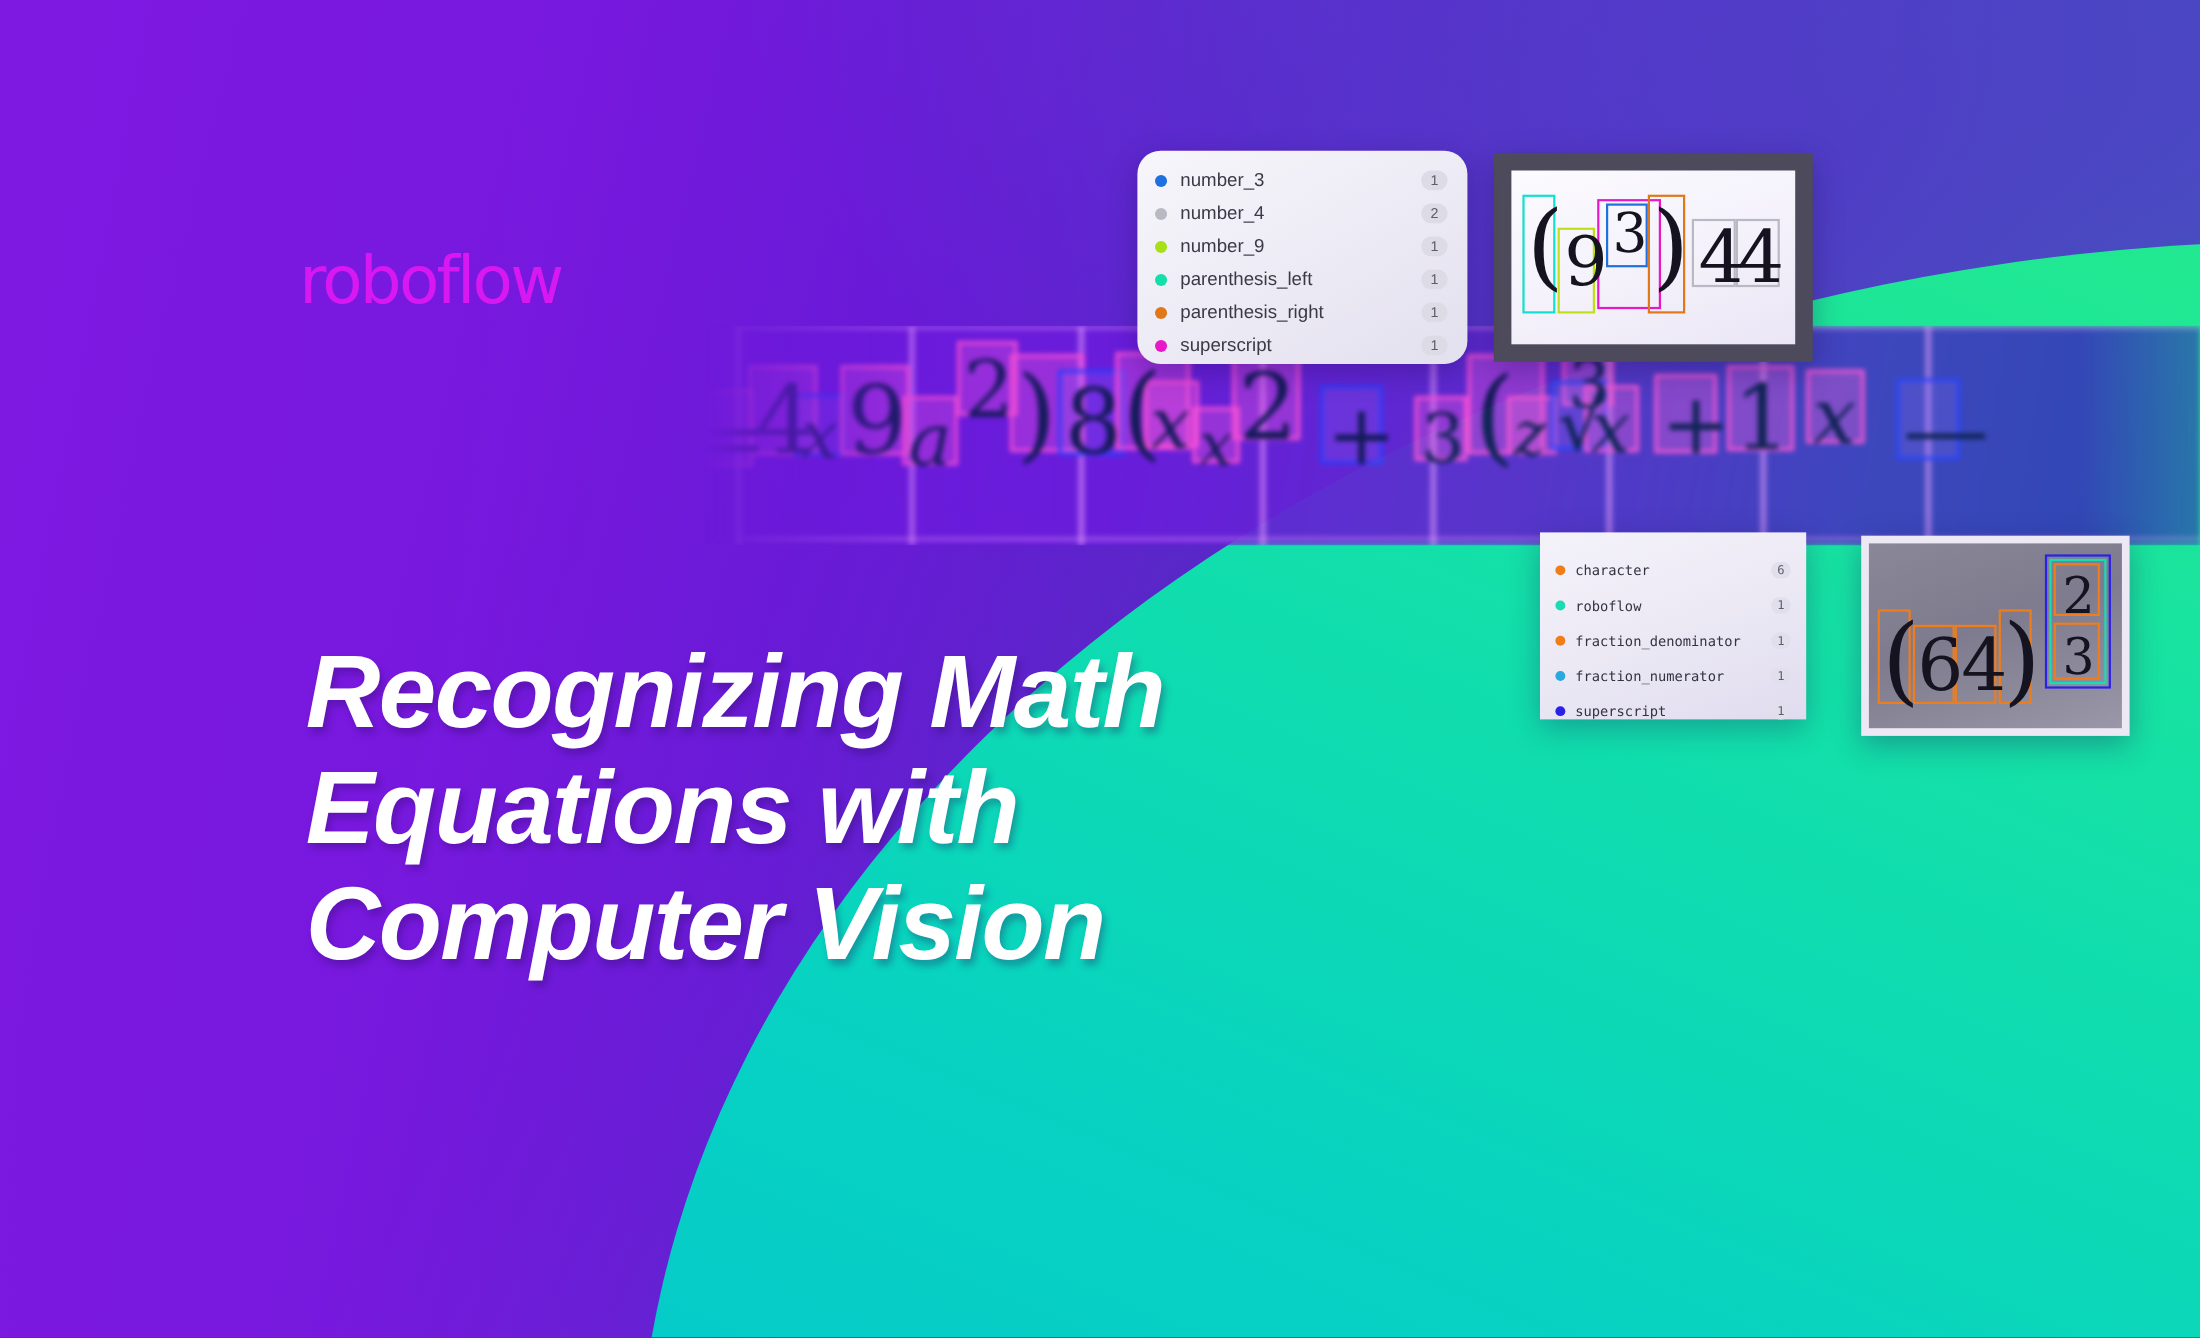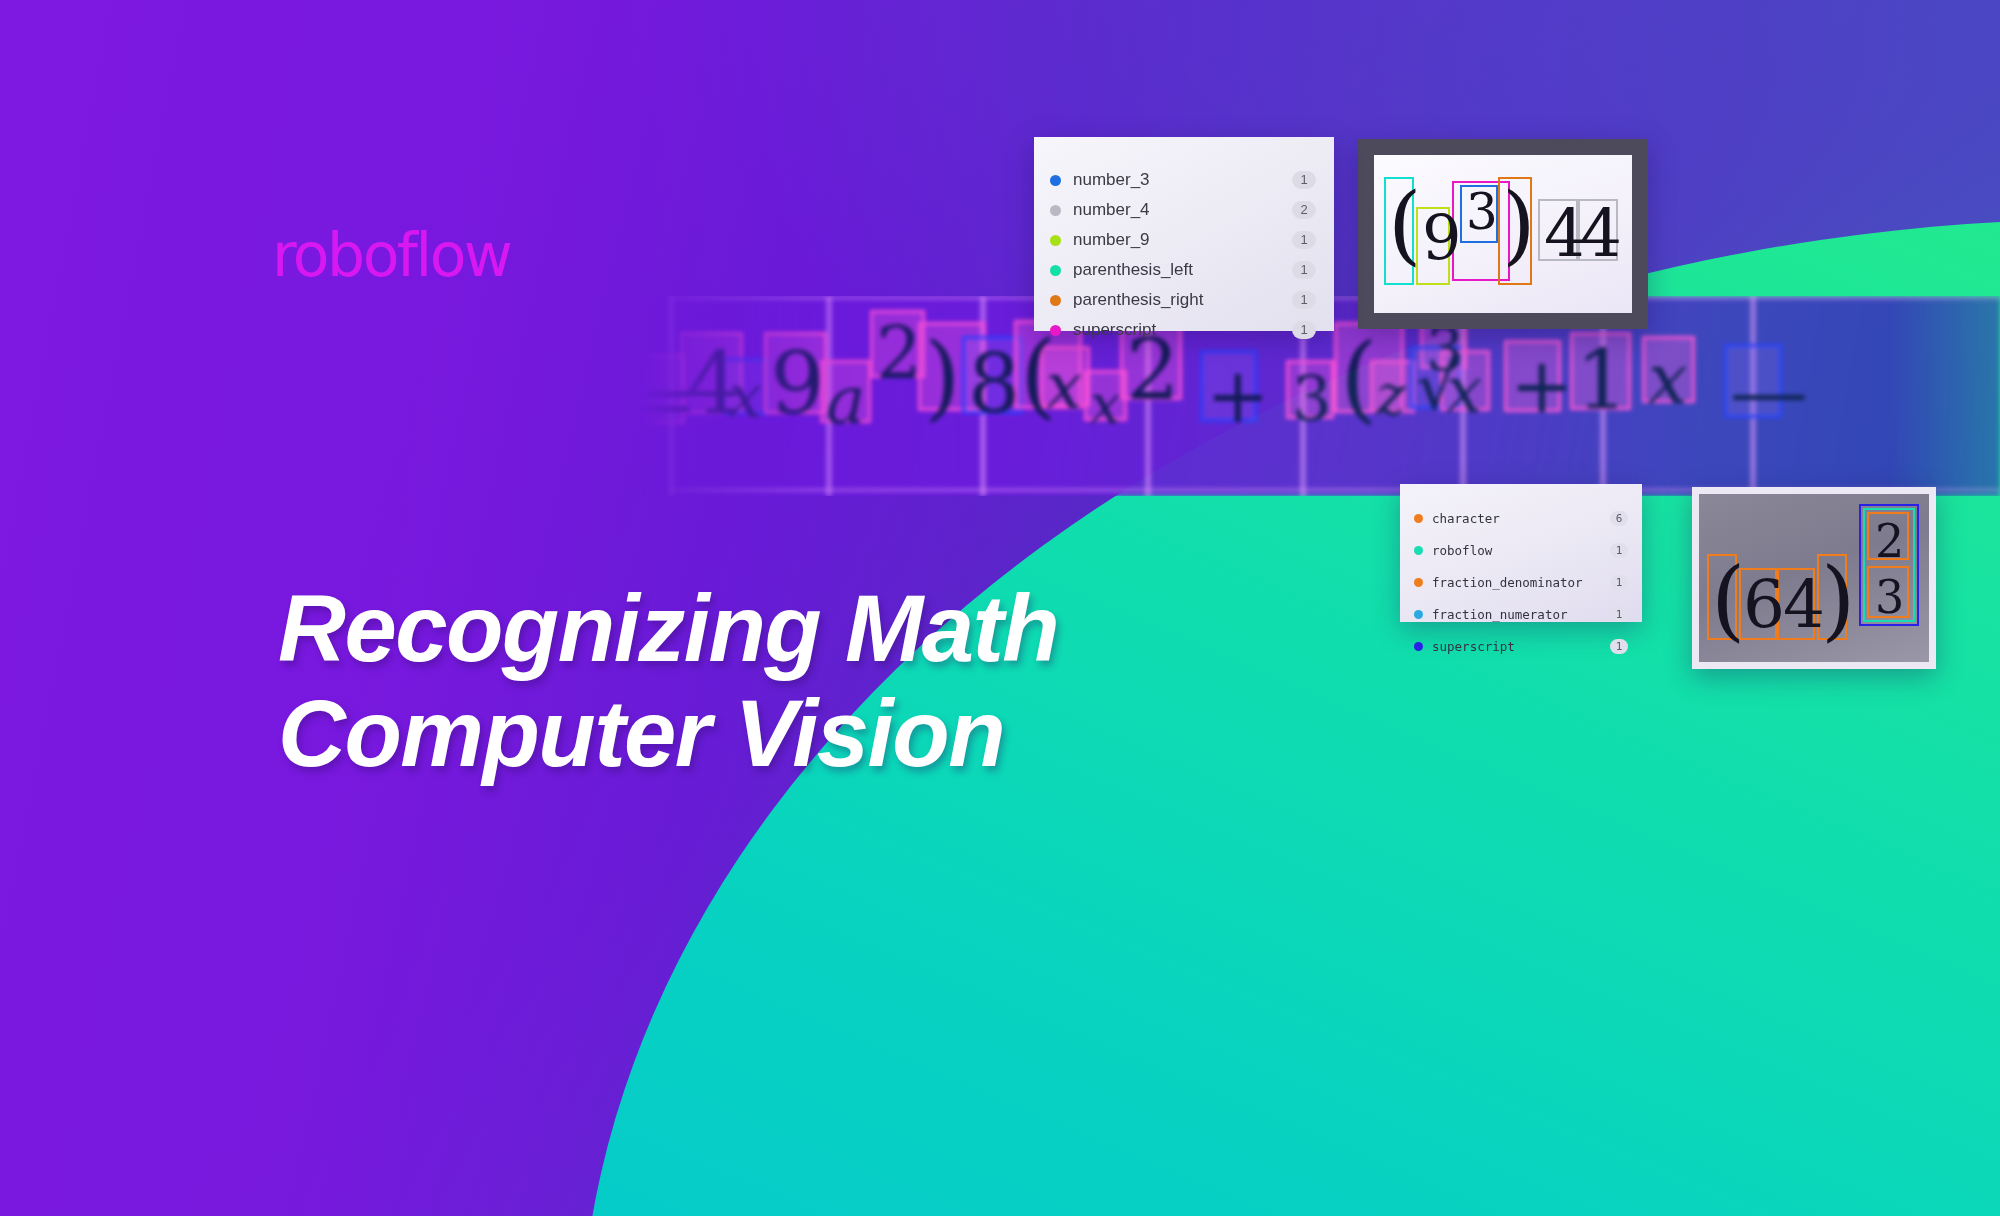--- a/index.html
+++ b/index.html
@@ -129,28 +129,28 @@
     flex:0 0 auto;
   }
   .panel .label { flex:1 1 auto; color:#3a3a46; }
   .panel .count {
     flex:0 0 auto;
     background:#dddbe6; color:#5d5d6b;
     border-radius:9px; text-align:center;
   }
 
   
-  #panel1 { left:1034px; top:137px; width:300px; height:194px; padding:28px 0 10px 0; }
+  #panel1 { left:1034px; top:137px; width:300px; height:194px; padding:12px 0 10px 0;border-radius:21px; }
   #panel1 .row { height:30px; padding:0 18px 0 16px; }
   #panel1 .dot { margin-right:12px; }
   #panel1 .label { font-size:17px; font-family:"Liberation Sans", sans-serif; }
   #panel1 .count { font-size:13px; min-width:24px; height:18px; line-height:18px; padding:0 6px; }
 
   
-  #panel2 { left:1400px; top:484px; width:242px; height:138px; padding:18px 0 12px 0;
+  #panel2 { left:1400px; top:484px; width:242px; height:170px; padding:18px 0 12px 0;
             background:linear-gradient(160deg,#f4f2f9 0%,#ece9f5 50%,#e0dcef 100%); }
   #panel2 .row { height:32px; padding:0 14px 0 14px; }
   #panel2 .dot { width:9px; height:9px; margin-right:9px; }
   #panel2 .label { font-size:12.5px; font-family:"DejaVu Sans Mono", monospace; color:#33333f; }
   #panel2 .count { font-size:11px; min-width:18px; height:15px; line-height:15px; padding:0 5px;
                    font-family:"DejaVu Sans Mono", monospace; background:#e1dfec; }
 
   
   .preview { position:absolute; }
 
@@ -256,20 +256,21 @@
         <div class="glyph" style="left: 936px; top: 44px; font-size: 82px;">1</div>
         <div class="glyph it" style="left: 1008px; top: 48px; font-size: 70px;">x</div>
         <div class="glyph" style="left: 1090px; top: 56px; font-size: 78px;">—</div>
       </div>
   </div>
 
   <div id="logo" class="nosel">roboflow</div>
 
   <h1 id="headline" class="nosel">
     <span class="ln">Recognizing Math</span>
+    <span class="ln">Equations with</span>
     <span class="ln">Computer Vision</span>
   </h1>
 
   <div id="preview1" class="preview">
     <div class="canvas">
       <div class="pv-boxes">
           <div class="pv-box" style="left: 10px; top: 22px; width: 30px; height: 108px; border-color: rgb(18, 224, 207);"></div>
           <div class="pv-box" style="left: 42px; top: 52px; width: 34px; height: 78px; border-color: rgb(191, 224, 24);"></div>
           <div class="pv-box" style="left: 86px; top: 30px; width: 38px; height: 58px; border-color: rgb(31, 111, 224);"></div>
           <div class="pv-box" style="left: 78px; top: 26px; width: 58px; height: 100px; border-color: rgb(232, 24, 200);"></div>

